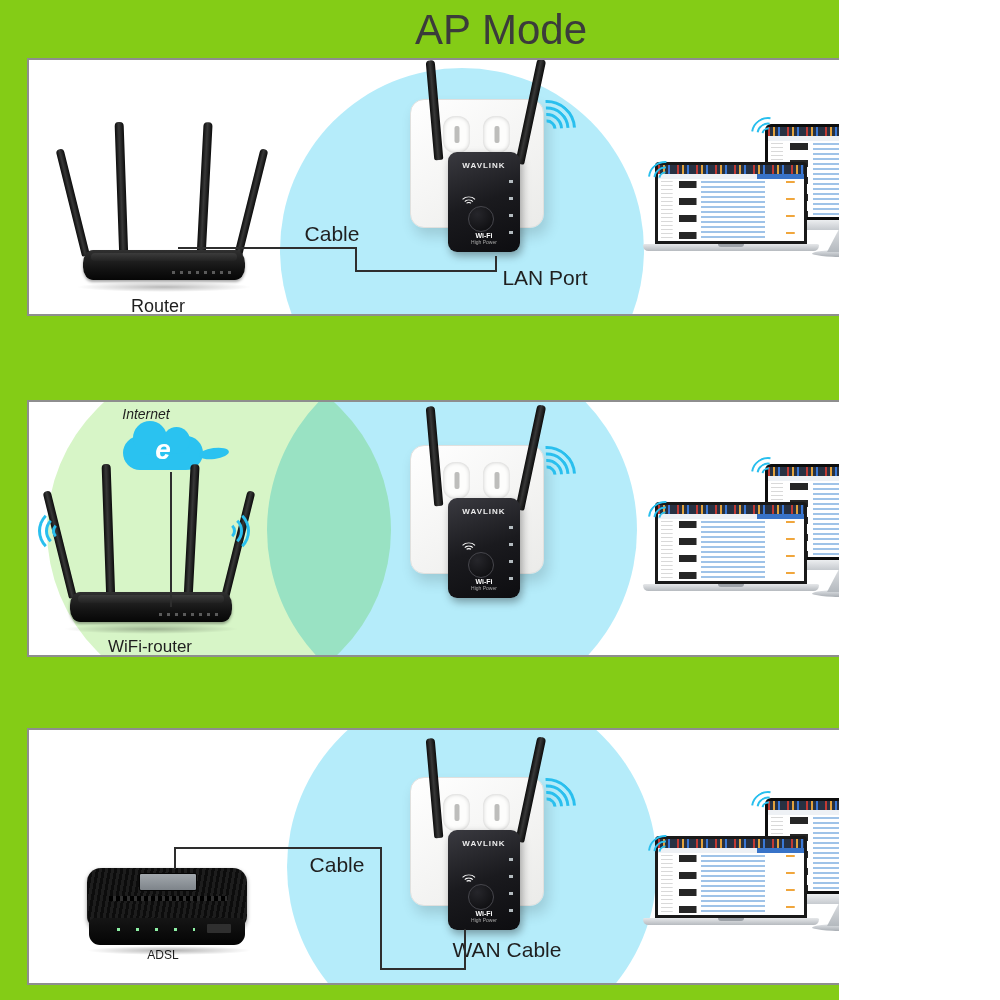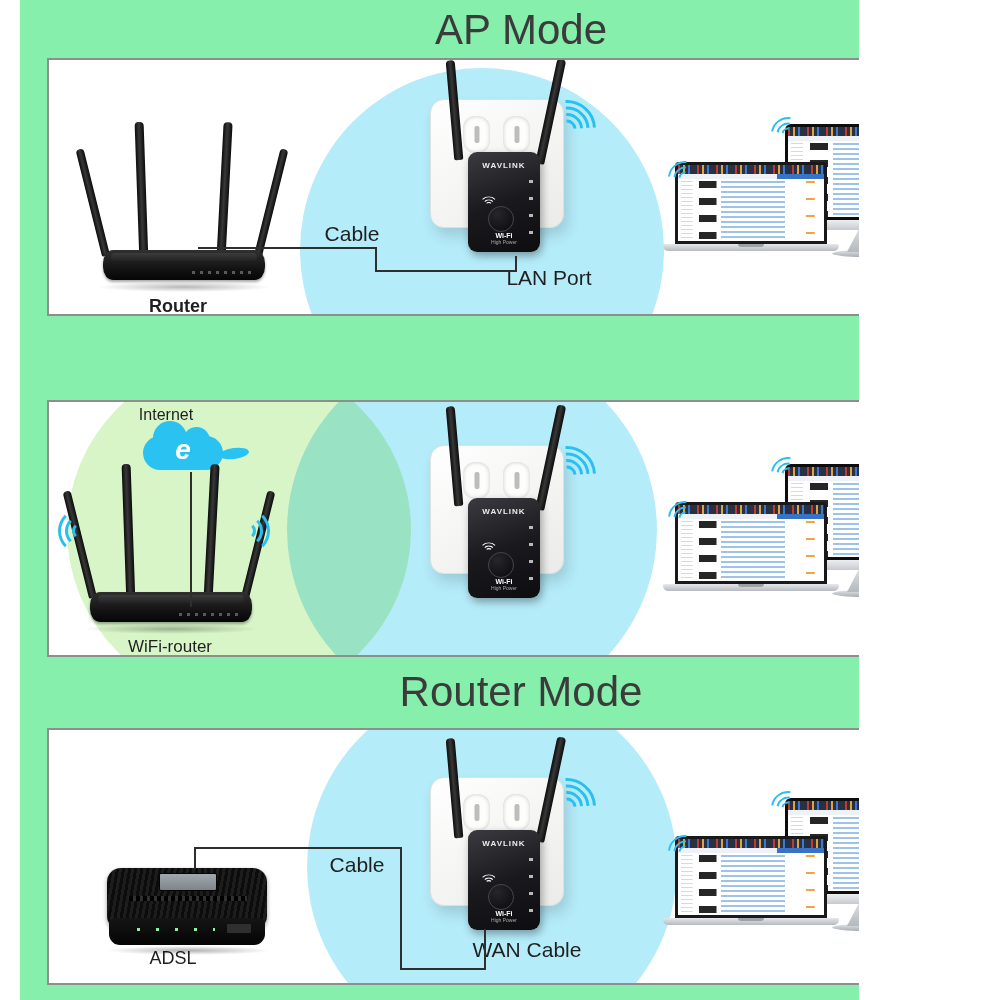--- a/index.html
+++ b/index.html
@@ -1,17 +1,17 @@
 <!DOCTYPE html>
 <html style="--coverage-cyan: #b5ecfa; --coverage-green: #d7f5c7; --wave-blue: #29bfee; --cloud-blue: #2ac2f0; --cable: #2e2e2e; --box-border: #8e8e8e; --title-text: #3b3b3b;"><head>
 <meta charset="utf-8">
 <style>
   html,body{margin:0;padding:0;background:#fff;}
   body{font-family:"Liberation Sans",sans-serif;color:#1f1f1f;}
-  #stage{position:relative;width:839px;height:1000px;background:#86efac;overflow:hidden;margin-left:20px;}
+  #stage{position:relative;width:839px;height:1000px;background:#84cc16;overflow:hidden;}
   .sec-title{position:absolute;left:27px;width:948px;text-align:center;
     font-size:42px;font-weight:400;color:#3b3b3b;letter-spacing:0px;}
   .box{position:absolute;left:27px;width:944px;border:2px solid var(--box-border,#8e8e8e);
     background:#fff;overflow:hidden;}
   .circle{position:absolute;border-radius:50%;mix-blend-mode:multiply;}
   .c-cyan{background:var(--coverage-cyan,#b5ecfa);}
   .c-green{background:var(--coverage-green,#d7f5c7);}
   .lbl{position:absolute;text-align:center;color:#1f1f1f;}
   .cline{position:absolute;background:var(--cable,#2e2e2e);z-index:6;}
   
@@ -164,21 +164,21 @@
     <div class="cline" style="left:326px;top:210px;width:142px;height:2px;"></div>
     <div class="cline" style="left:466px;top:196px;width:2px;height:16px;"></div>
     <div class="router" style="left:46px;top:60px;">
   <div class="ant a1"></div>
   <div class="ant a2"></div>
   <div class="ant a3"></div>
   <div class="ant a4"></div>
   <div class="rshadow"></div>
   <div class="rbody"></div>
 </div>
-    <div class="lbl" style="left:69px;top:236px;width:120px;font-size:18px;font-weight:bold;">Router</div>
+    <div class="lbl" style="left:69px;top:236px;width:120px;font-size:18px;">Router</div>
     <div class="lbl" style="left:243px;top:162px;width:120px;font-size:21px;">Cable</div>
     <div class="ext" style="left:370px;top:0;">
   <div class="plate">
     <div class="socket s1">
             <span class="slot"></span>
           </div>
     <div class="socket s2">
             <span class="slot"></span>
           </div>
   </div>
@@ -195,21 +195,21 @@
     <div class="eleds"></div>
     <div class="elogo"><span>Wi-Fi</span><small>High Power</small></div>
   </div>
   <div class="wave lg" style="left:120px;top:13px;transform:rotate(42deg);">
           <i></i>
           <i></i>
           <i></i>
           <i></i>
         </div>
 </div>
-    <div class="lbl" style="left:420px;top:206px;width:160px;font-size:21px;">LAN Port</div>
+    <div class="lbl" style="left:436px;top:206px;width:160px;font-size:21px;">LAN Port</div>
     <div class="devices" style="left:608px;top:44px;">
   <div class="imac">
     <div class="iscreen">
             <div class="webpage">
               <div class="pg-rows"></div>
             </div>
           </div>
     <div class="ichin"></div>
     <div class="istand"></div>
     <div class="ibase"></div>
@@ -251,21 +251,21 @@
           <i></i>
           <i></i>
           <i></i>
         </div>
 </div>
   </div>
 
   <div class="box" style="top:400px;height:253px;">
     <div class="circle c-green" style="left:18px;top:-44px;width:344px;height:344px;"></div>
     <div class="circle c-cyan" style="left:238px;top:-57px;width:370px;height:370px;"></div>
-    <div class="lbl" style="left:57px;top:4px;width:120px;font-size:16px;">Internet</div>
+    <div class="lbl" style="left:57px;top:4px;width:120px;font-size:14px;font-style:italic;">Internet</div>
     <div class="cline" style="left:141px;top:70px;width:1.5px;height:135px;"></div>
     <div class="cloudbox" style="left:88px;top:18px;">
       <div class="cloud"></div>
       <div class="cloudtail"></div>
       <div class="cloud-e">e</div>
     </div>
     <div class="router" style="left:33px;top:60px;">
   <div class="ant a1"></div>
   <div class="ant a2"></div>
   <div class="ant a3"></div>
@@ -358,36 +358,35 @@
           <i></i>
         </div>
   <div class="wave sm" style="left:209px;top:68px;transform:rotate(40deg);">
           <i></i>
           <i></i>
           <i></i>
         </div>
 </div>
   </div>
 
-  <div class="sec-title" style="top: 668px; color: rgb(59, 59, 59);">Router Mode</div>
   <div class="box" style="top:728px;height:253px;">
     <div class="circle c-cyan" style="left:258px;top:-48px;width:370px;height:370px;"></div>
     <div class="cline" style="left:145px;top:117px;width:1.5px;height:22px;"></div>
     <div class="cline" style="left:145px;top:117px;width:208px;height:2px;"></div>
     <div class="cline" style="left:351px;top:117px;width:2px;height:123px;"></div>
     <div class="cline" style="left:351px;top:238px;width:86px;height:2px;"></div>
     <div class="cline" style="left:435px;top:199px;width:2px;height:41px;"></div>
     <div class="adsl" style="left:58px;top:132px;">
       <div class="mtop"></div>
       <div class="mlcd"></div>
       <div class="mvent"></div>
       <div class="mfront"></div>
       <div class="mshadow"></div>
     </div>
-    <div class="lbl" style="left:64px;top:218px;width:120px;font-size:18px;">ADSL</div>
+    <div class="lbl" style="left:74px;top:218px;width:120px;font-size:12px;">ADSL</div>
     <div class="lbl" style="left:248px;top:123px;width:120px;font-size:21px;">Cable</div>
     <div class="ext" style="left:370px;top:8px;">
   <div class="plate">
     <div class="socket s1">
             <span class="slot"></span>
           </div>
     <div class="socket s2">
             <span class="slot"></span>
           </div>
   </div>

